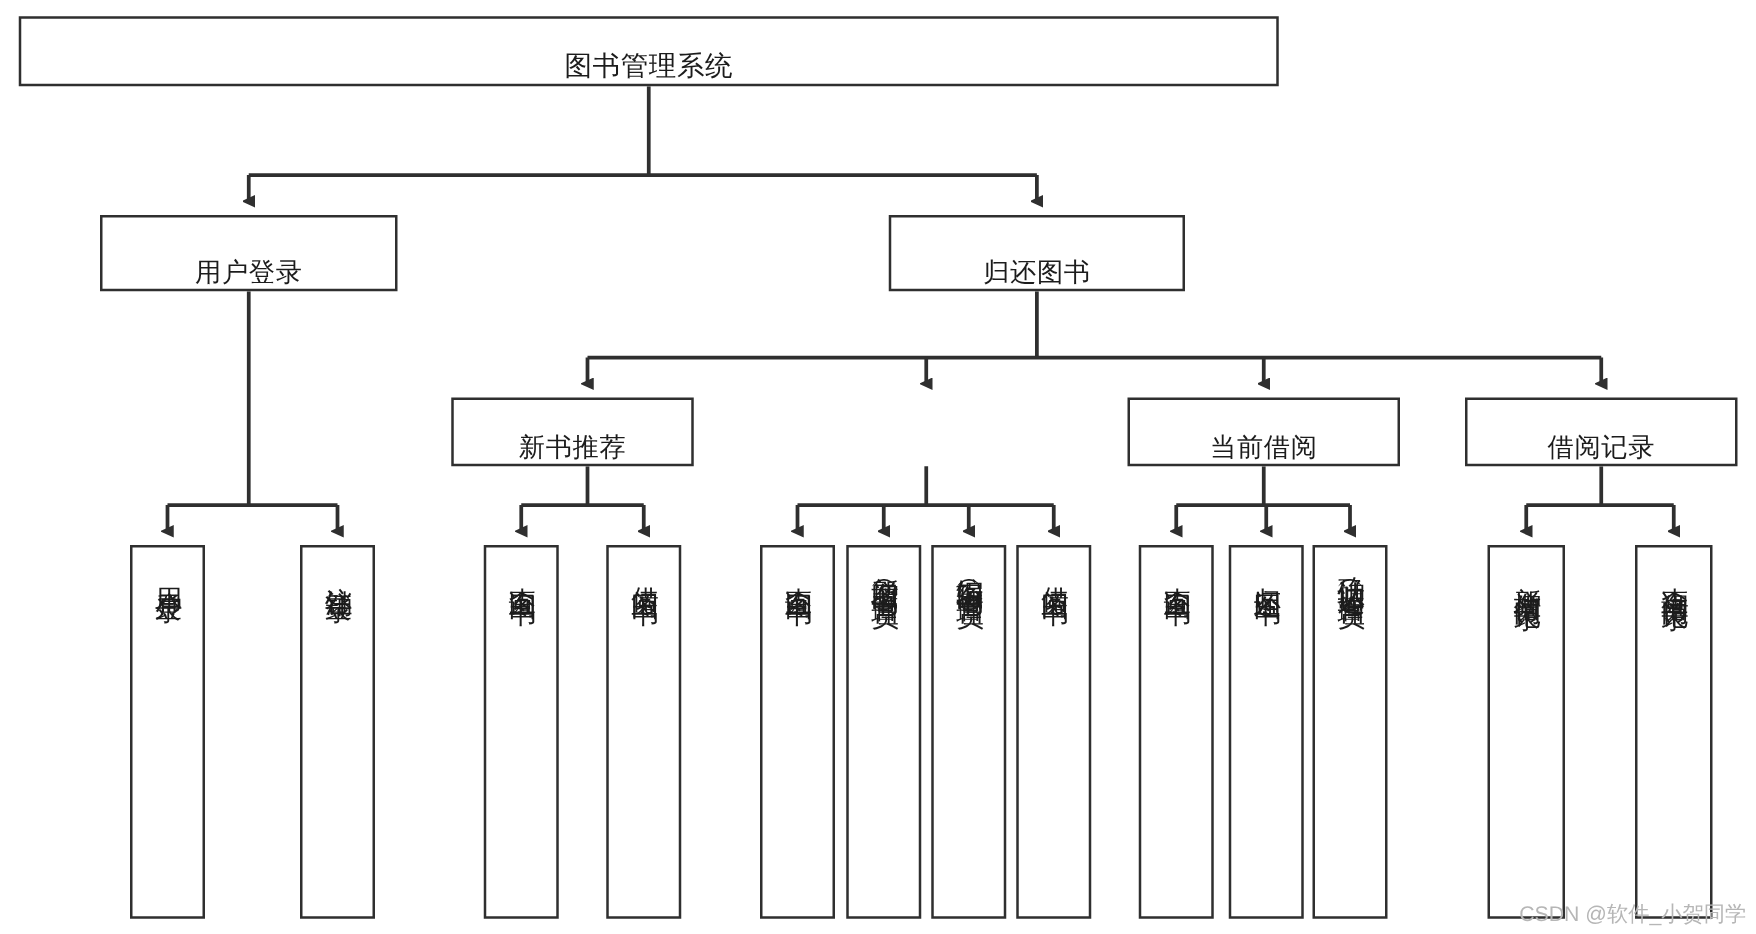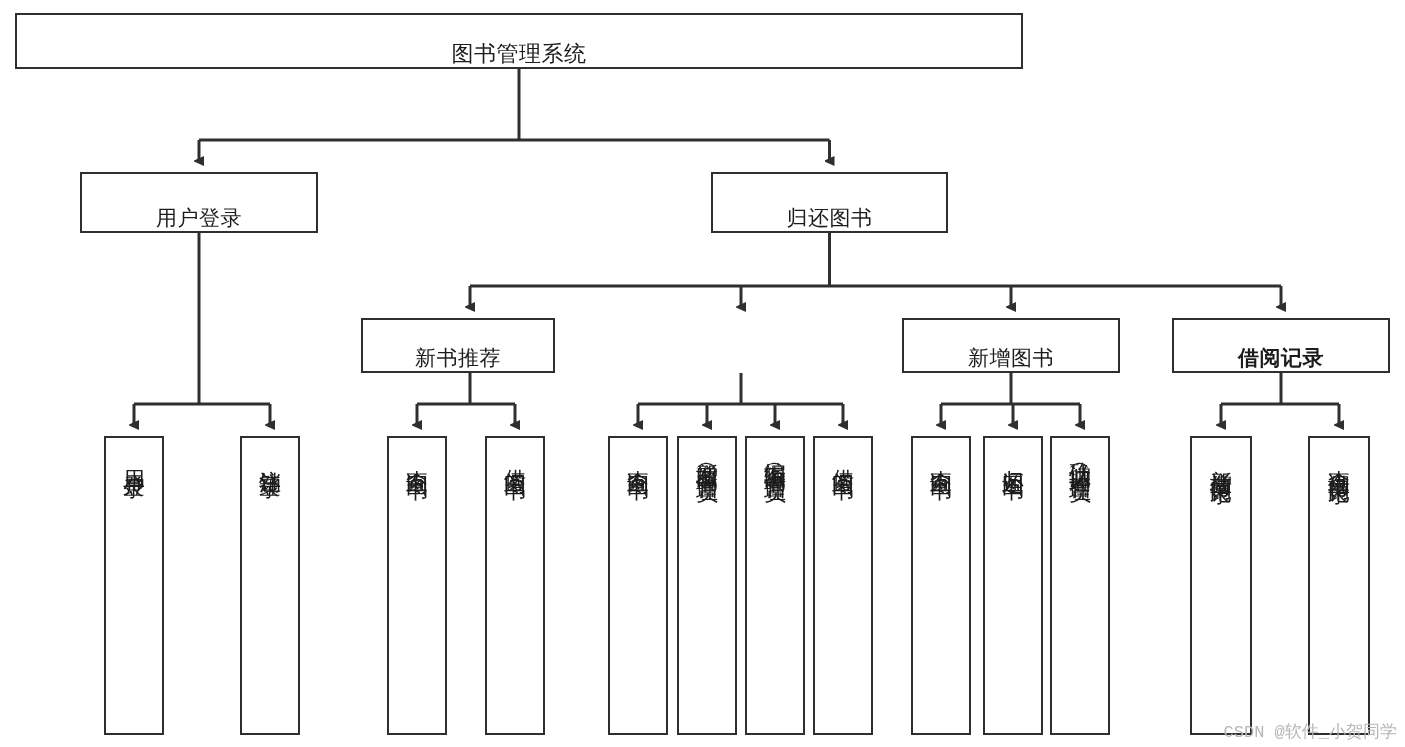--- a/index.html
+++ b/index.html
@@ -65,21 +65,21 @@
     padding-top: 6px;
   }
   .watermark {
     position: absolute;
     right: 8px;
     bottom: 4px;
     font-size: 17px;
     color: #b6b6b6;
     z-index: 5;
     white-space: nowrap;
-    font-family: Liberation Mono, monospace;
+    font-family: Liberation Sans, sans-serif;
   }
 </style>
 </head>
 <body>
 
 <div id="diagram">
 
   <svg id="edge-layer" viewBox="0 0 1405 747" width="1405" height="747">
     <defs>
       <marker id="arrow" markerWidth="10" markerHeight="10" refX="5" refY="5" orient="auto" markerUnits="userSpaceOnUse">
@@ -130,23 +130,23 @@
     <div class="node level1 horizontal" style="left: 80px; top: 172px; width: 238px; height: 61px;">
       <span class="label">用户登录</span>
     </div>
     <div class="node level1 horizontal" style="left: 711px; top: 172px; width: 237px; height: 61px;">
       <span class="label">归还图书</span>
     </div>
     <div class="node level2 horizontal" style="left: 361px; top: 318px; width: 194px; height: 55px;">
       <span class="label">新书推荐</span>
     </div>
     <div class="node level2 horizontal" style="left: 902px; top: 318px; width: 218px; height: 55px;">
-      <span class="label">新增图书</span>
+      <span class="label">当前借阅</span>
     </div>
-    <div class="node level2 horizontal" style="left: 1172px; top: 318px; width: 218px; height: 55px; font-weight: bold;">
+    <div class="node level2 horizontal" style="left: 1172px; top: 318px; width: 218px; height: 55px;">
       <span class="label">借阅记录</span>
     </div>
     <div class="node leaf vertical" style="left: 104px; top: 436px; width: 60px; height: 299px;">
       <span class="label">用户登录</span>
     </div>
     <div class="node leaf vertical" style="left: 240px; top: 436px; width: 60px; height: 299px;">
       <span class="label">注销登录</span>
     </div>
     <div class="node leaf vertical" style="left: 387px; top: 436px; width: 60px; height: 299px;">
       <span class="label">查询图书</span>

